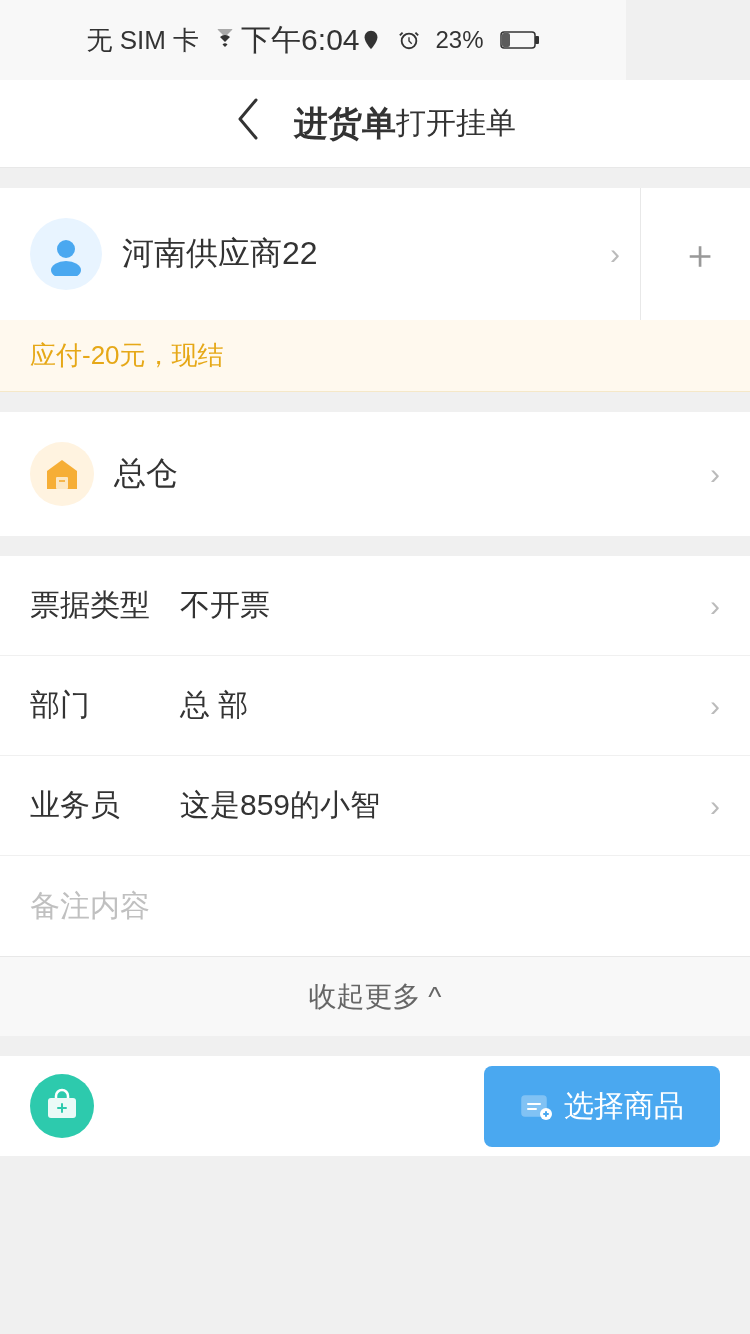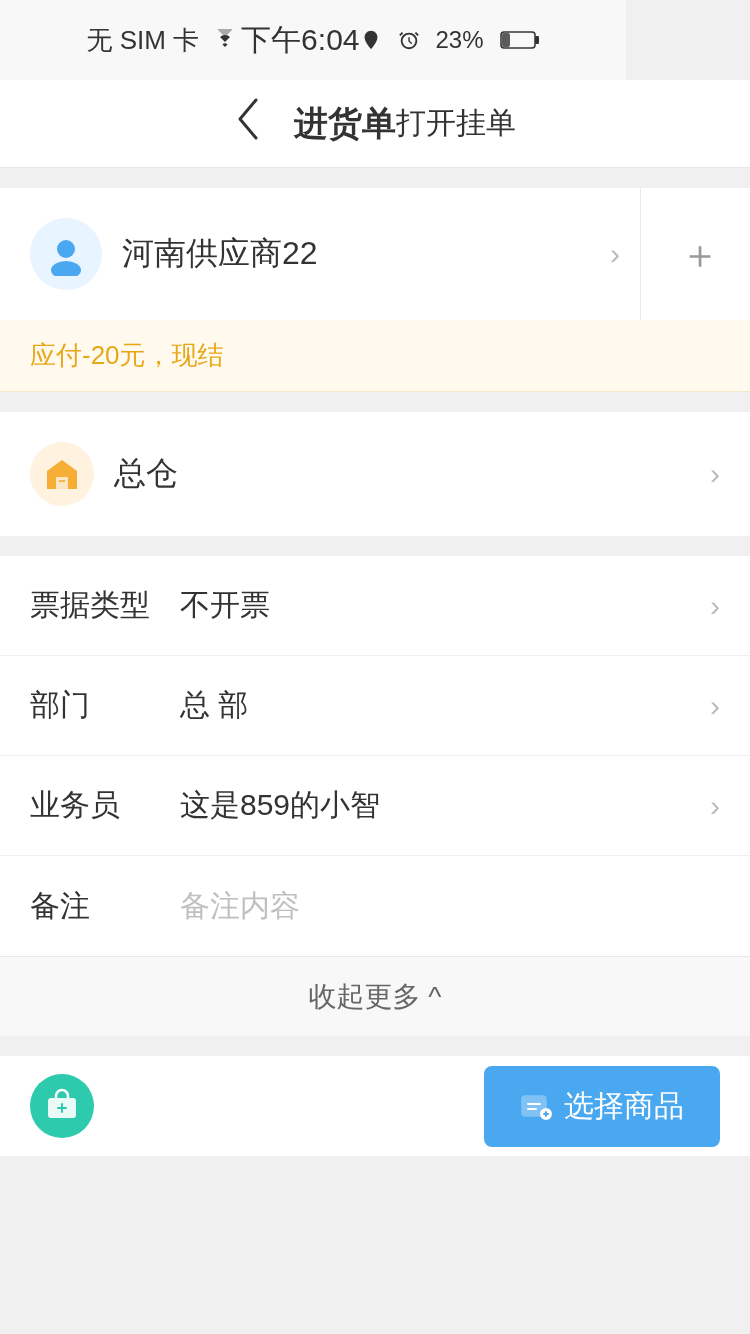--- a/index.html
+++ b/index.html
@@ -341,21 +341,20 @@
     <div class="form-chevron">›</div>
   </div>
 
   <div class="form-row">
     <div class="form-label">业务员</div>
     <div class="form-value">这是859的小智</div>
     <div class="form-chevron">›</div>
   </div>
 
   <div class="form-row">
-    <div class="form-label">备注</div>
     <div class="form-value placeholder">备注内容</div>
   </div>
 </div>
 
 <div class="collapse-more">
   <span class="collapse-text">收起更多 ^</span>
 </div>
 
 <div class="bottom-bar">
   <div class="product-count-area">

